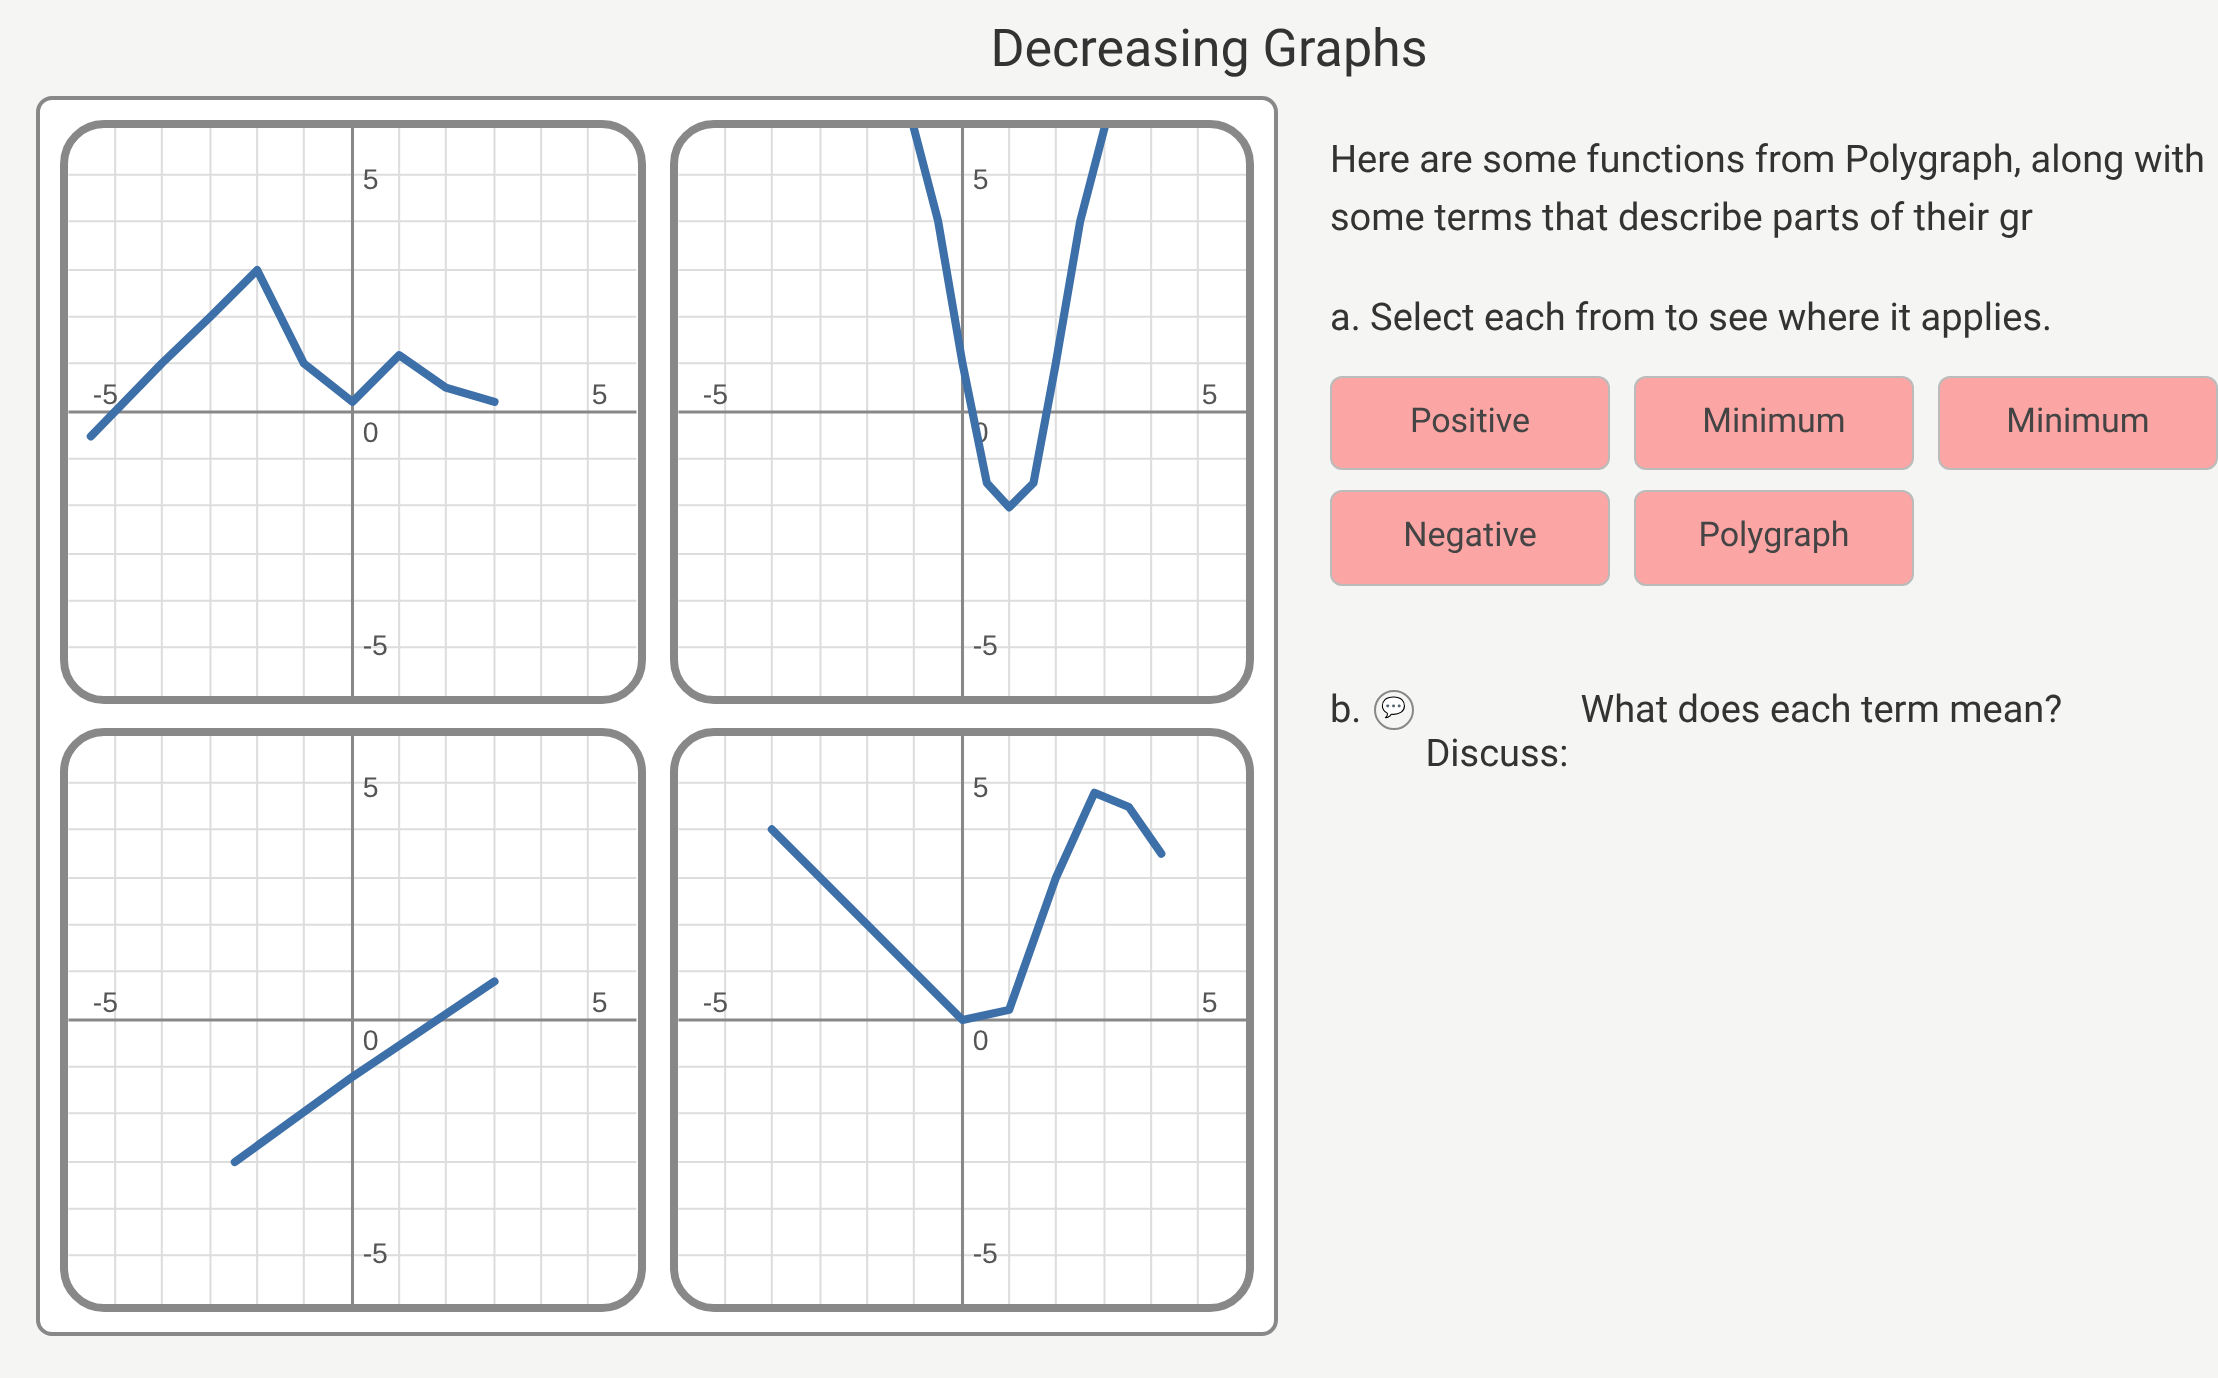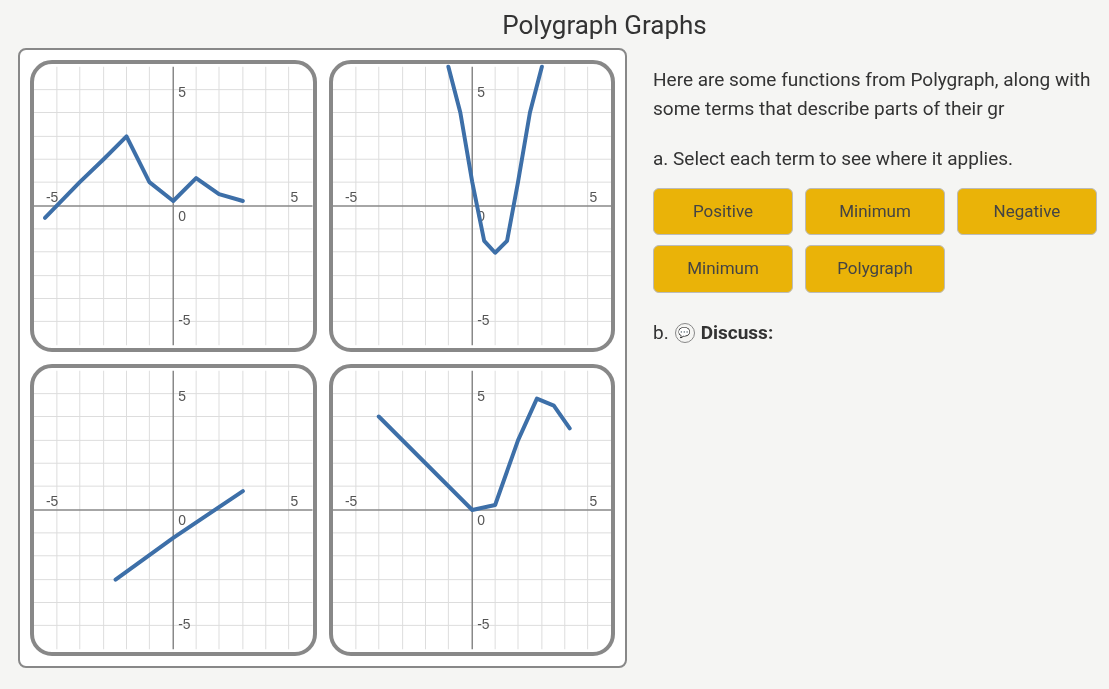--- a/index.html
+++ b/index.html
@@ -44,55 +44,55 @@
     position: relative;
     overflow: hidden;
   }
   .graph-cell svg { width: 100%; height: 100%; display:block; }
   .grid-line { stroke: #ddd; stroke-width: 1; }
   .axis-line { stroke: #888; stroke-width: 1.5; }
   .curve { stroke: #3d6fa8; stroke-width: 4; fill: none; stroke-linecap: round; stroke-linejoin: round; }
   .tick-label { font-size: 14px; fill: #555; font-family: sans-serif; }
   .right-panel {
     flex: 1;
-    padding: 18px 12px 0 6px;
+    padding: 18px 0 0 6px;
     font-size: 19px;
     color: #333;
     line-height: 1.5;
   }
   .intro-text { margin-bottom: 22px; }
   .prompt-a { margin-bottom: 14px; }
   .term-grid {
     display: grid;
     grid-template-columns: repeat(3, 140px);
     gap: 10px 12px;
     margin-bottom: 26px;
   }
   .term-btn {
     border: 1.5px solid #bbb;
     border-radius: 6px;
-    background: #eab308;
+    background: #fca5a5;
     padding: 10px 4px;
     text-align: center;
     font-size: 17px;
     color: #444;
     cursor: pointer;
   }
   .prompt-b { display:flex; align-items:center; gap:6px; }
-  .prompt-b .bold { font-weight: 700; }
+  .prompt-b .bold { font-weight: 400; margin-top: 44px; }
   .discuss-icon {
     display:inline-flex; align-items:center; justify-content:center;
     width:20px; height:20px; border:1.5px solid #888; border-radius:50%;
     font-size:10px; color:#888;
   }
 </style>
 </head>
 <body>
 
-<h1 class="page-title">Polygraph Graphs</h1>
+<h1 class="page-title">Decreasing Graphs</h1>
 
 <div class="main-layout">
 
   <div class="graph-panel">
 
     <div class="graph-cell">
       <svg viewBox="0 0 280 280">
         <g>
           <line class="grid-line" x1="0" y1="23" x2="280" y2="23"></line>
           <line class="grid-line" x1="0" y1="46" x2="280" y2="46"></line>
@@ -228,30 +228,31 @@
         <text class="tick-label" x="145" y="260">-5</text>
         <text class="tick-label" x="145" y="155">0</text>
         <path class="curve" d="M 46 46 L 93 93 L 140 140 L 163 135 L 186 70 L 205 28 L 222 35 L 238 58"></path>
       </svg>
     </div>
 
   </div>
 
   <div class="right-panel">
     <p class="intro-text">Here are some functions from Polygraph, along with some terms that describe parts of their gr</p>
-    <p class="prompt-a">a. Select each term to see where it applies.</p>
+    <p class="prompt-a">a. Select each from to see where it applies.</p>
 
     <div class="term-grid">
       <div class="term-btn">Positive</div>
       <div class="term-btn">Minimum</div>
+      <div class="term-btn">Minimum</div>
       <div class="term-btn">Negative</div>
-      <div class="term-btn">Minimum</div>
       <div class="term-btn">Polygraph</div>
     </div>
 
     <p class="prompt-b">
       <span>b.</span>
       <span class="discuss-icon">💬</span>
       <span class="bold">Discuss:</span>
+      <span>What does each term mean?</span>
     </p>
   </div>
 
 </div>
 
 </body></html>

